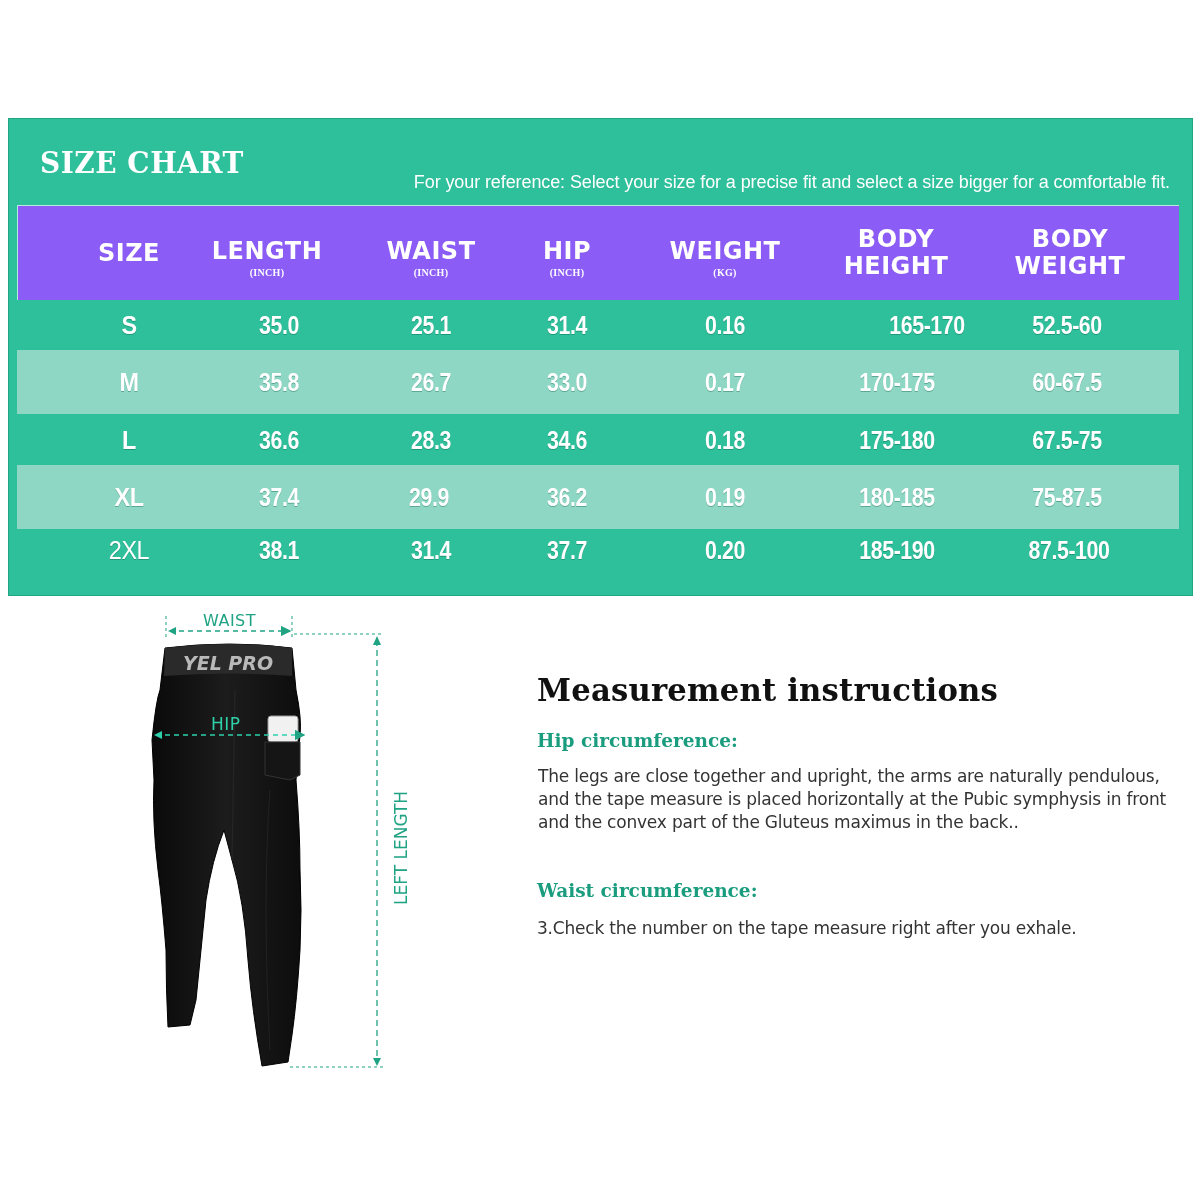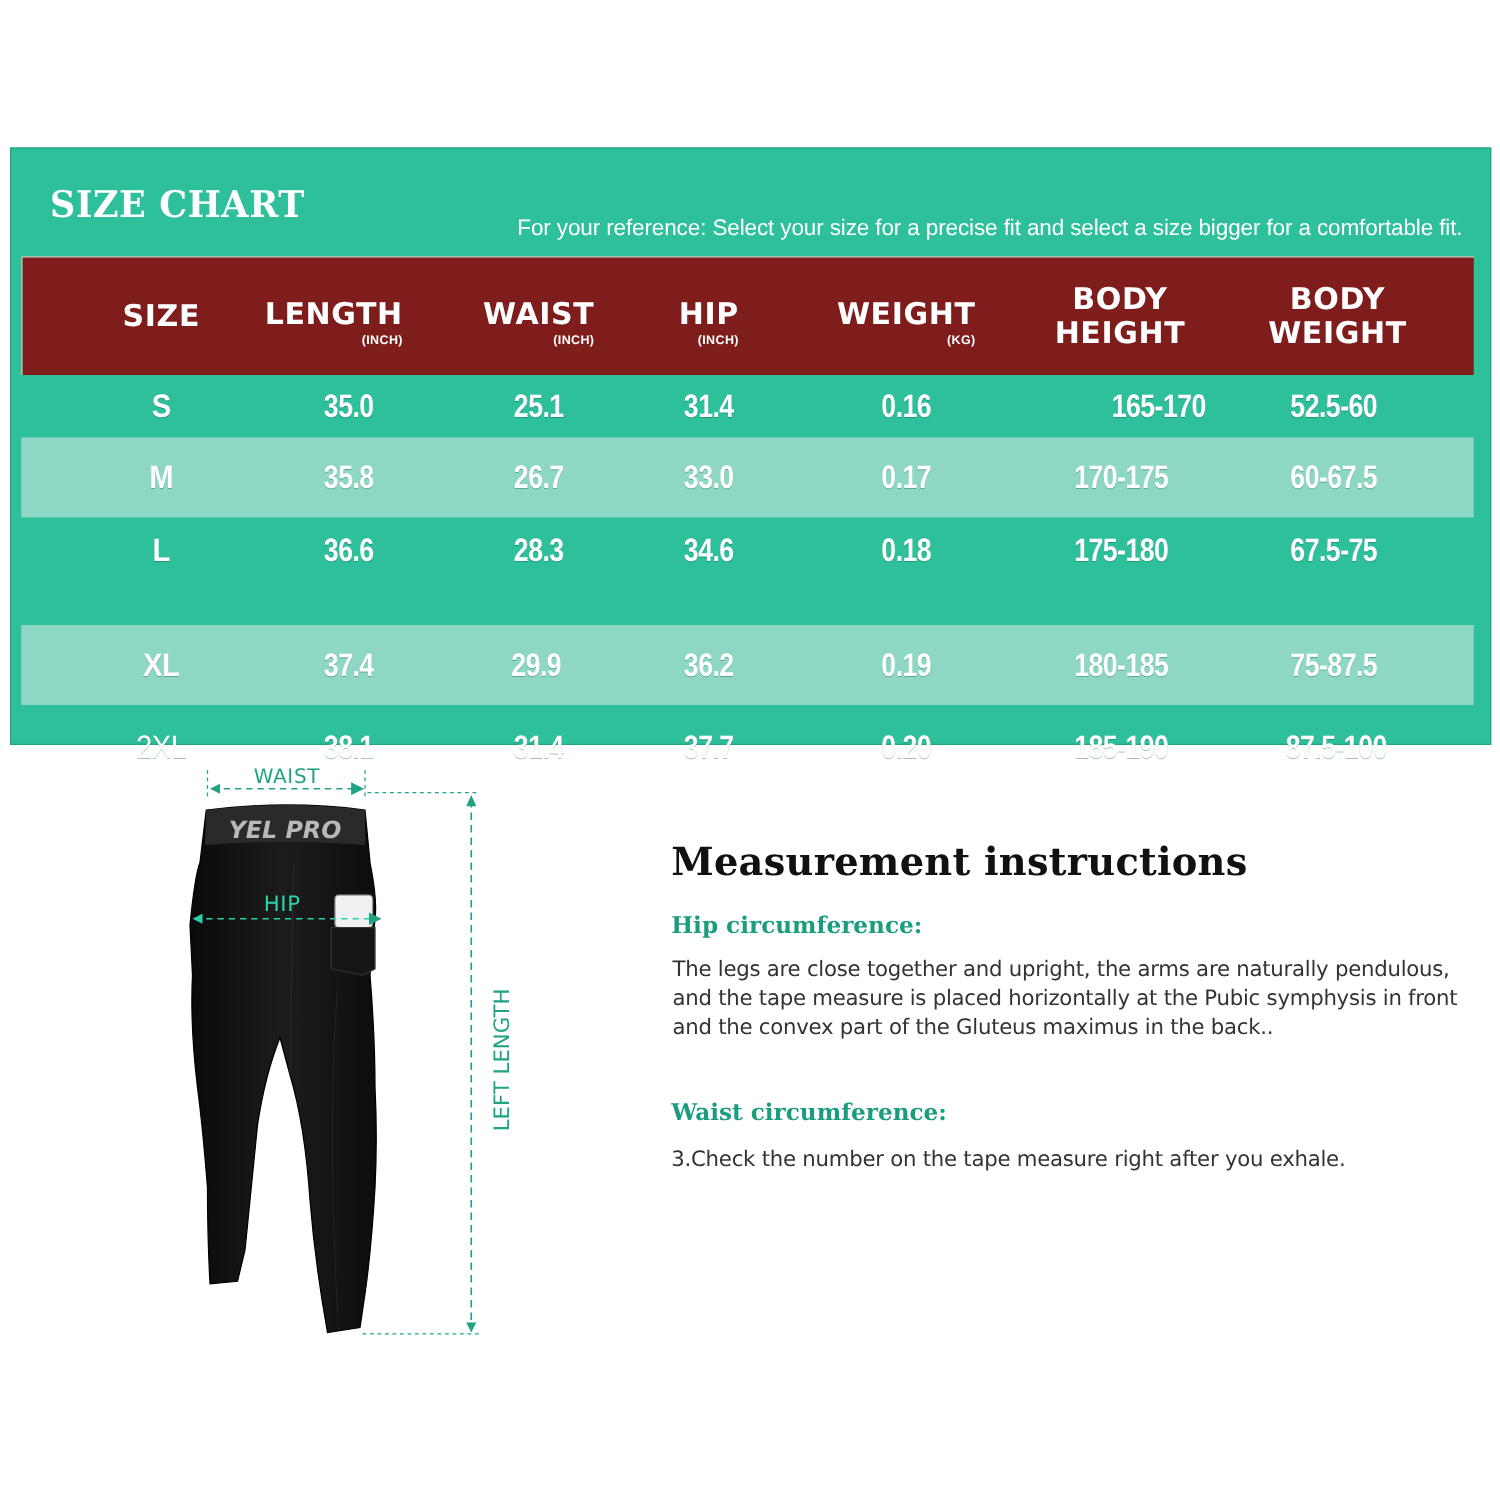--- a/index.html
+++ b/index.html
@@ -22,58 +22,58 @@
       letter-spacing: -0.1px;
     }
 
     .table {
       position: absolute; left: 8px; top: 86px; width: 1162px;
     }
     .row {
       display: flex; align-items: center; width: 100%;
     }
     .row.header {
-      height: 95px; background: #7f1d1d; box-shadow: inset 1px 1px 0 #b7e9dc;
+      height: 95px; background: #8b5cf6; box-shadow: inset 1px 1px 0 #b7e9dc;
     }
     .row.light { background: #8dd7c4; }
     .row.dark { background: transparent; }
     .row.data { height: 57px; }
     .row.r0 { height: 50px; }
     .row.r1 { height: 64px; }
     .row.r2 { height: 51px; }
-    .row.r3 { height: 64px; margin-top: 35px; }
+    .row.r3 { height: 64px; }
     .row.r4 { height: 49px; align-items: flex-start; padding-top: 6px; }
 
     .cell {
       text-align: center; color: #ffffff;
     }
     
     .row { position: relative; }
     .row .cell { position: absolute; transform: translateX(-50%); width: auto; white-space: nowrap; }
 
     .hdr-main {
       font-family: "DejaVu Sans", sans-serif; font-weight: bold; font-size: 24px;
       line-height: 27px; letter-spacing: 0.5px; color: #ffffff;
       text-shadow: 0 0 1px rgba(0,0,0,0.08);
     }
     .hdr-unit {
-      font-family: Liberation Sans, sans-serif; font-weight: bold; font-size: 10px;
-      color: #ffffff; margin-top: 2px; letter-spacing: 0.3px; text-align: right;
+      font-family: Liberation Serif, serif; font-weight: bold; font-size: 10px;
+      color: #ffffff; margin-top: 2px; letter-spacing: 0.3px;
     }
     .header .cell { top: 50%; transform: translate(-50%, -50%); }
     .header .cell.unit-cell { top: 50%; transform: translate(-50%, -38%); }
 
     .val {
       font-family: "Liberation Sans", sans-serif; font-weight: bold; font-size: 26px;
       color: #ffffff; transform: scaleX(0.82); display: inline-block; letter-spacing: -0.5px;
       text-shadow: 0 1px 0 rgba(0,80,60,0.35);
     }
     .val.sizecol { transform: scaleX(0.9); }
     .data .cell { top: 50%; transform: translate(-50%, -50%); }
-    .r4 .cell { top: 18px; transform: translateX(-50%); }
+    .r4 .cell { top: 6px; transform: translateX(-50%); }
 
     
     .illus { position: absolute; left: 0; top: 600px; width: 480px; height: 500px; }
     .lbl-teal {
       position: absolute; font-family: "DejaVu Sans", sans-serif; font-weight: normal;
       color: #1fa383; font-size: 16px; letter-spacing: 0.5px;
     }
     .lbl-waist { left: 203px; top: 11px; }
     .lbl-hip { left: 211px; top: 114px; font-size: 17px; color: #2ed1aa; }
 

